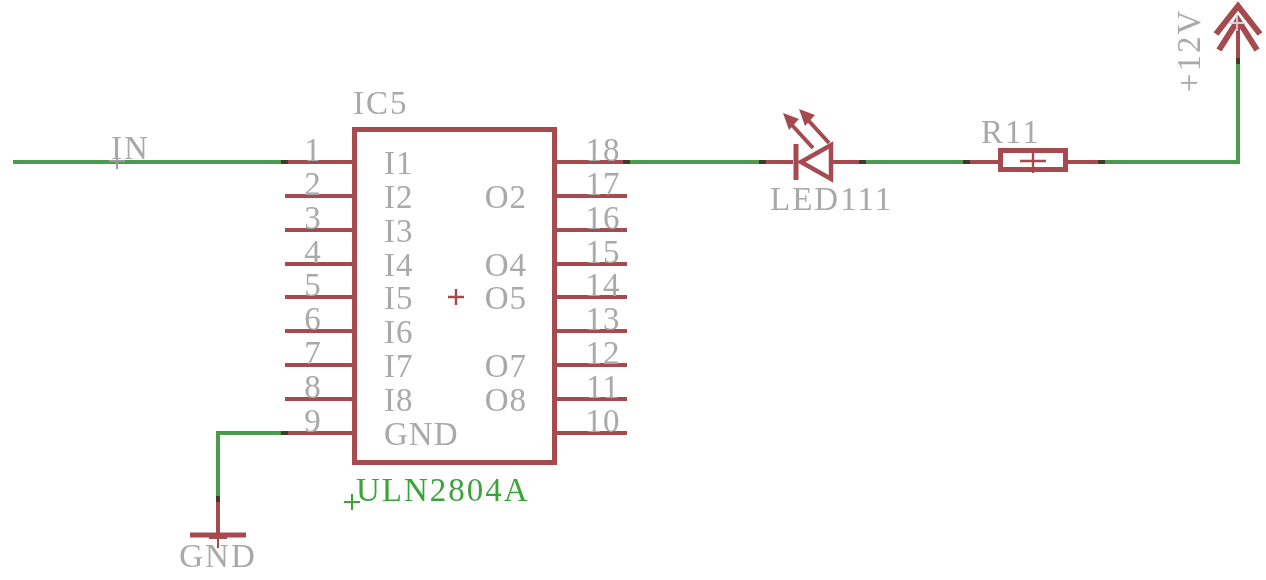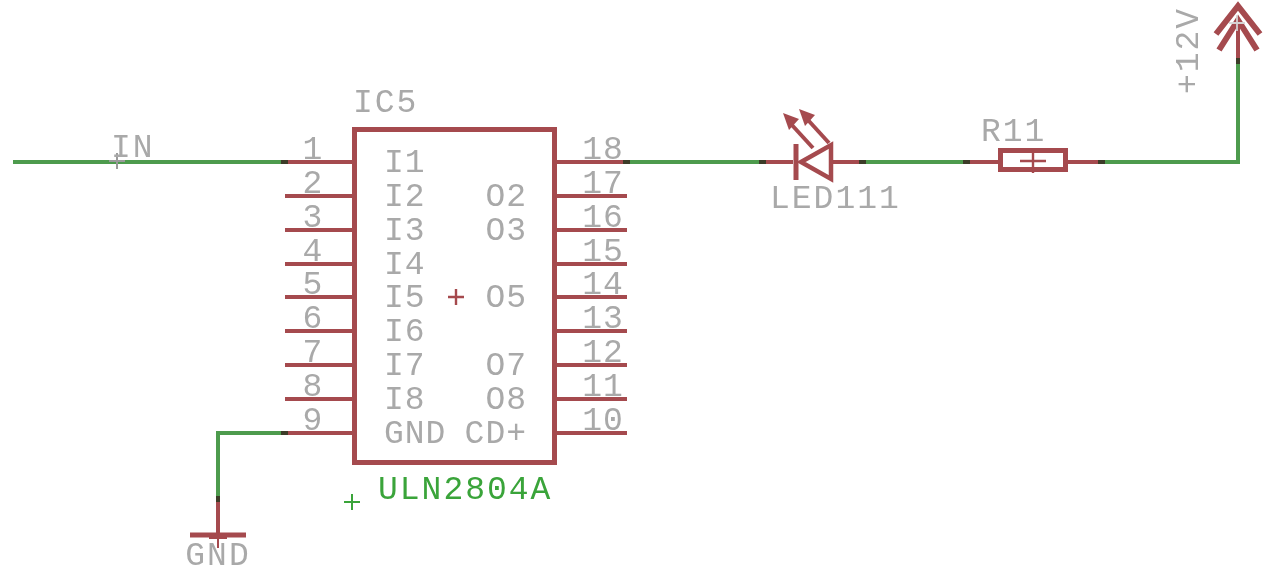--- a/index.html
+++ b/index.html
@@ -1,21 +1,21 @@
 <!DOCTYPE html>
 <html><head>
 <meta charset="utf-8">
 <style>
   html,body{margin:0;padding:0;background:#ffffff;}
   #canvas{
     position:relative;
     width:1266px;height:580px;
     background:#ffffff;
     overflow:hidden;
-    font-family:Liberation Mono, monospace;
+    font-family:Liberation Serif, serif;
   }
   #schematic-svg{position:absolute;left:0;top:0;width:1266px;height:580px;}
 
   .lbl{
     position:absolute;
     font-size:33px;
     line-height:33px;
     letter-spacing:2px;
     color:#a9a9a9;
     white-space:nowrap;
@@ -92,21 +92,21 @@
       <path d="M209 538 H227 M218 528 V548" stroke="#a5494d" stroke-width="2" fill="none"></path>
     </g>
 
     <path d="M109 161 H125 M117 153 V169" stroke="#9a9a9a" stroke-width="2" fill="none"></path>
     <path d="M344 502 H360 M352 494 V510" stroke="#3aa43a" stroke-width="2" fill="none"></path>
 
     <path d="M281 162 H288 M623 162 H630 M281 433 H288 M759 162 H766 M859 162 H866 M963 162 H970 M1098 162 H1105 M1238 58 V64 M218 496 V502" stroke="#3c3c28" stroke-width="4" fill="none"></path>
   </svg>
 
   <div class="lbl" style="left:353px;top:87px;">IC5</div>
-  <div class="lbl green" style="left:356px;top:474px;margin-left:22px;">ULN2804A</div>
+  <div class="lbl green" style="left:356px;top:474px;">ULN2804A</div>
   <div class="lbl" style="left:111px;top:132px;text-align:center;">IN</div>
   <div class="lbl" style="left:770px;top:183px;text-align:right;">LED111</div>
   <div class="lbl" style="left:981px;top:116px;">R11</div>
   <div class="lbl vlabel">+12V</div>
   <div class="lbl" style="left:170px;top:540px;width:96px;text-align:center;">GND</div>
 
   <div class="pin-num left" style="top:134px">1</div>
   <div class="pin-num left" style="top:168px">2</div>
   <div class="pin-num left" style="top:202px">3</div>
   <div class="pin-num left" style="top:236px">4</div>
@@ -130,19 +130,18 @@
   <div class="pin-name left" style="top:181px">I2</div>
   <div class="pin-name left" style="top:215px">I3</div>
   <div class="pin-name left" style="top:249px">I4</div>
   <div class="pin-name left" style="top:282px">I5</div>
   <div class="pin-name left" style="top:316px">I6</div>
   <div class="pin-name left" style="top:350px">I7</div>
   <div class="pin-name left" style="top:384px">I8</div>
   <div class="pin-name left" style="top:418px">GND</div>
 
   <div class="pin-name right" style="top:181px">O2</div>
-  <div class="pin-name right" style="top:215px">O3</div>
+  <div class="pin-name right" style="top:249px">O4</div>
   <div class="pin-name right" style="top:282px">O5</div>
   <div class="pin-name right" style="top:350px">O7</div>
   <div class="pin-name right" style="top:384px">O8</div>
-  <div class="pin-name right" style="top:418px">CD+</div>
 
 </div>
 
 </body></html>

